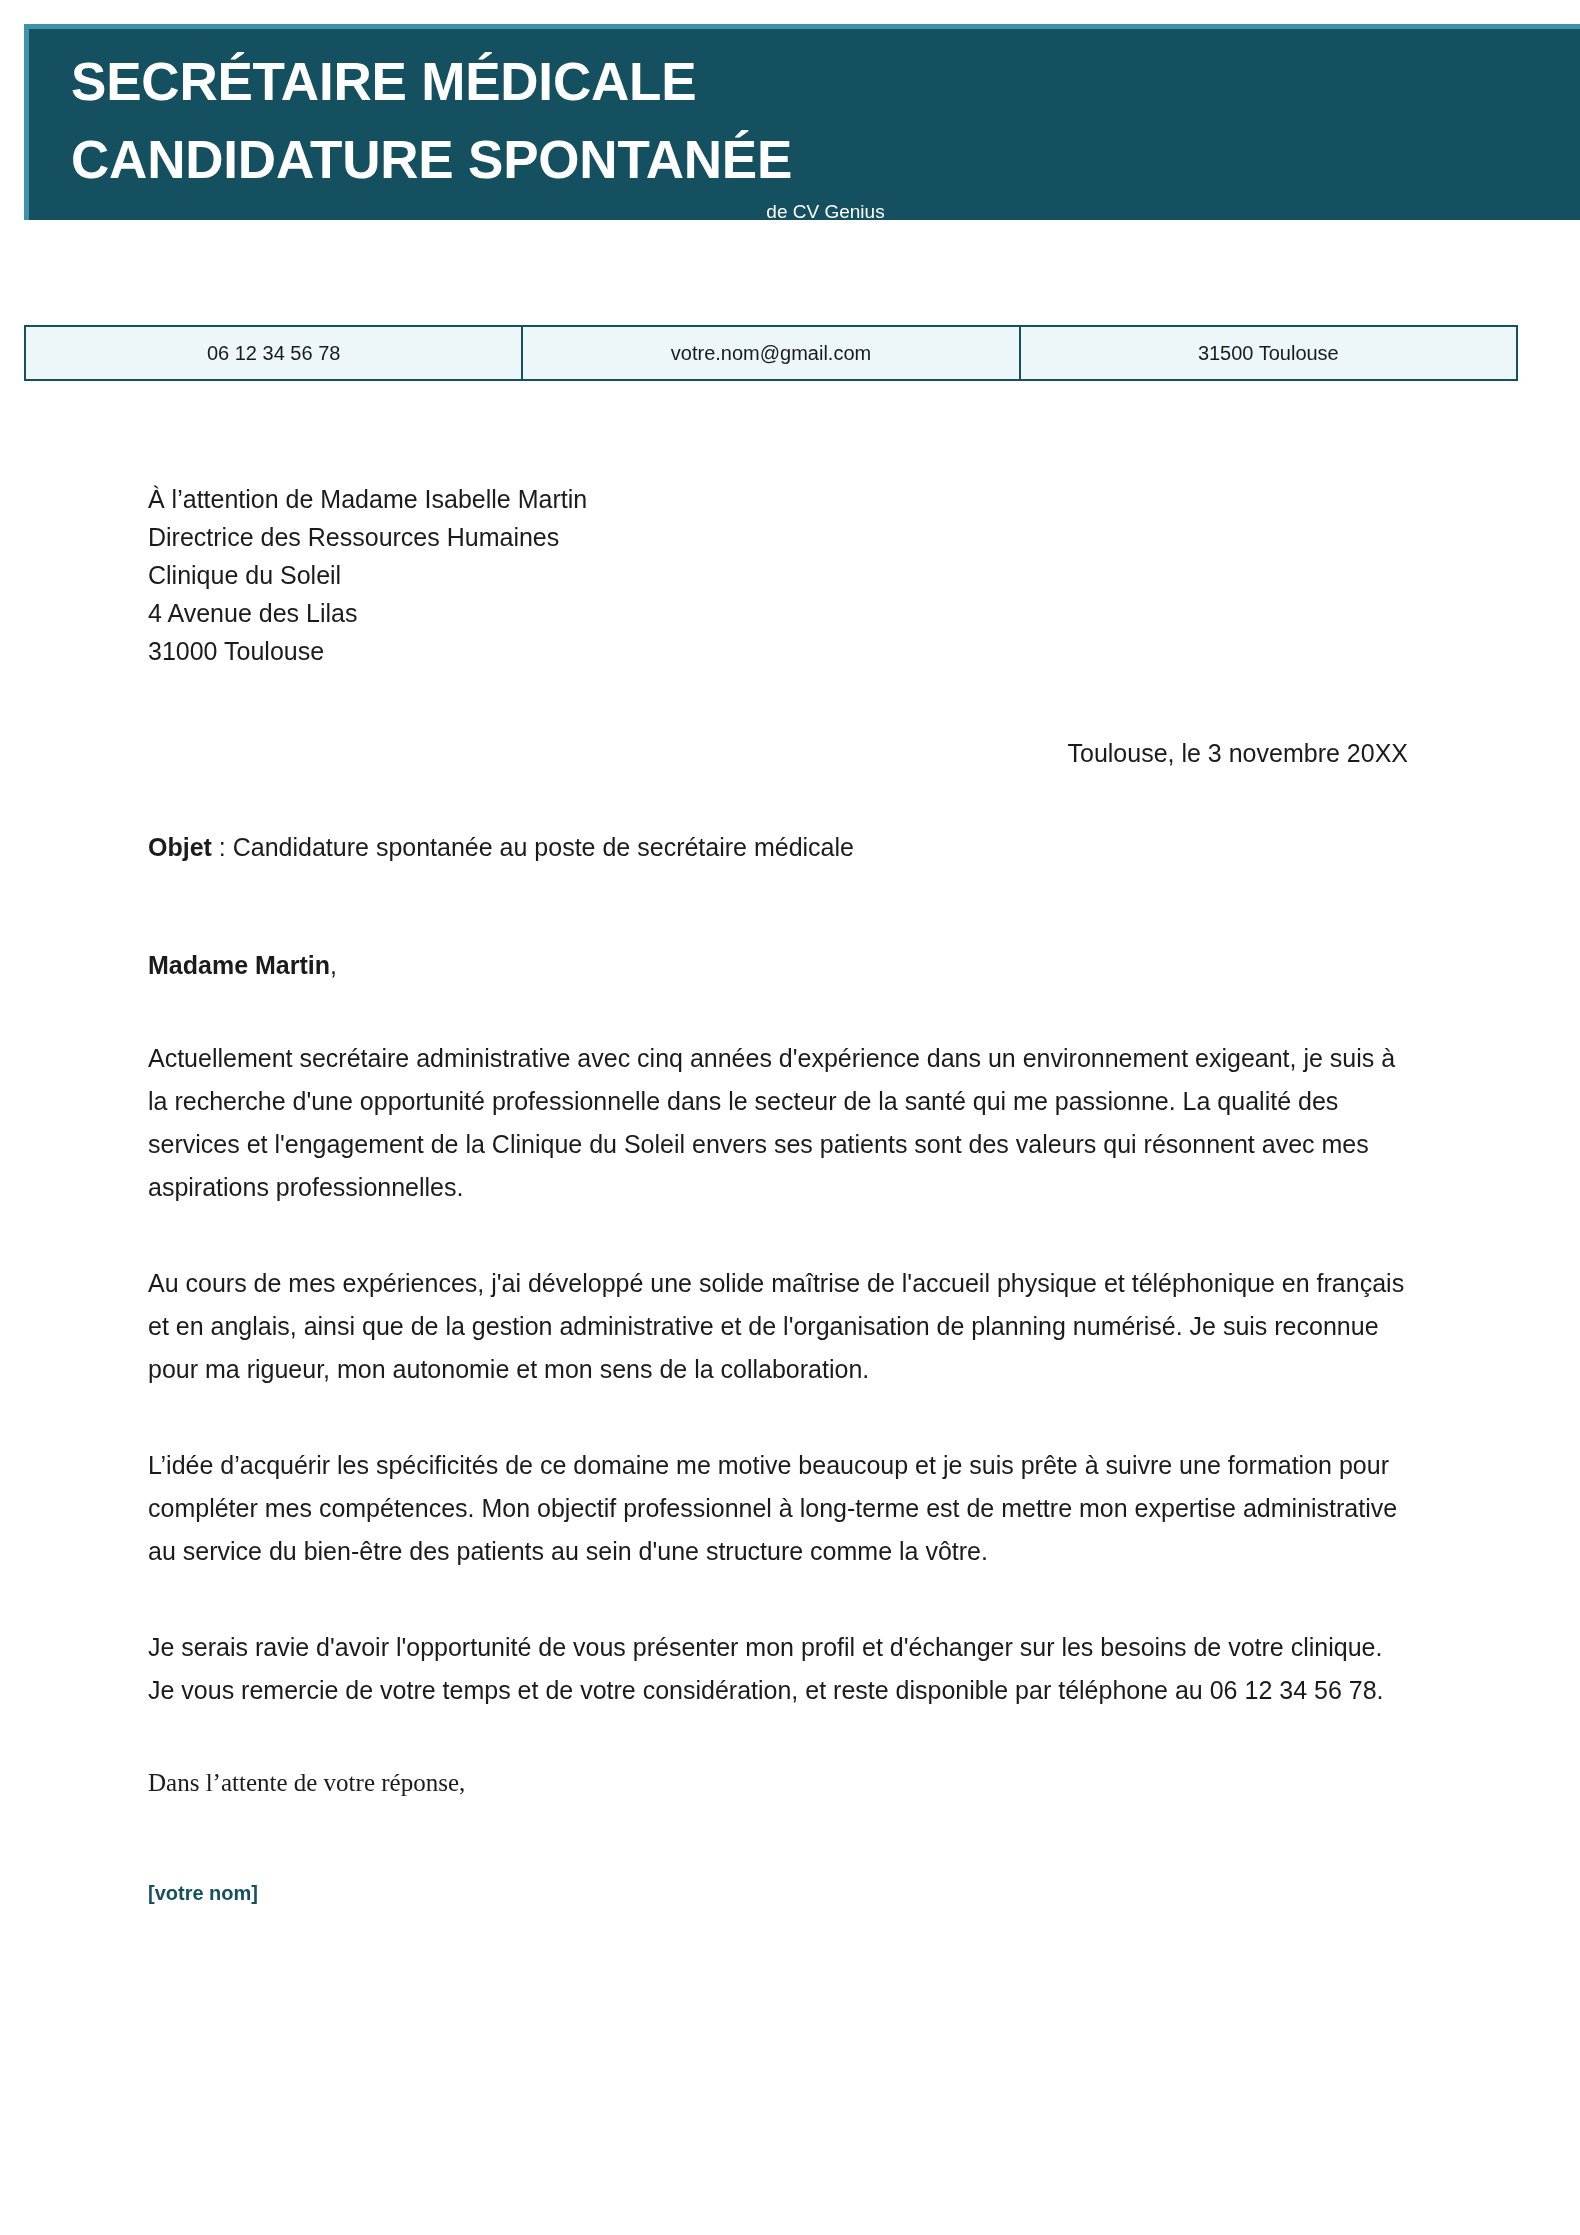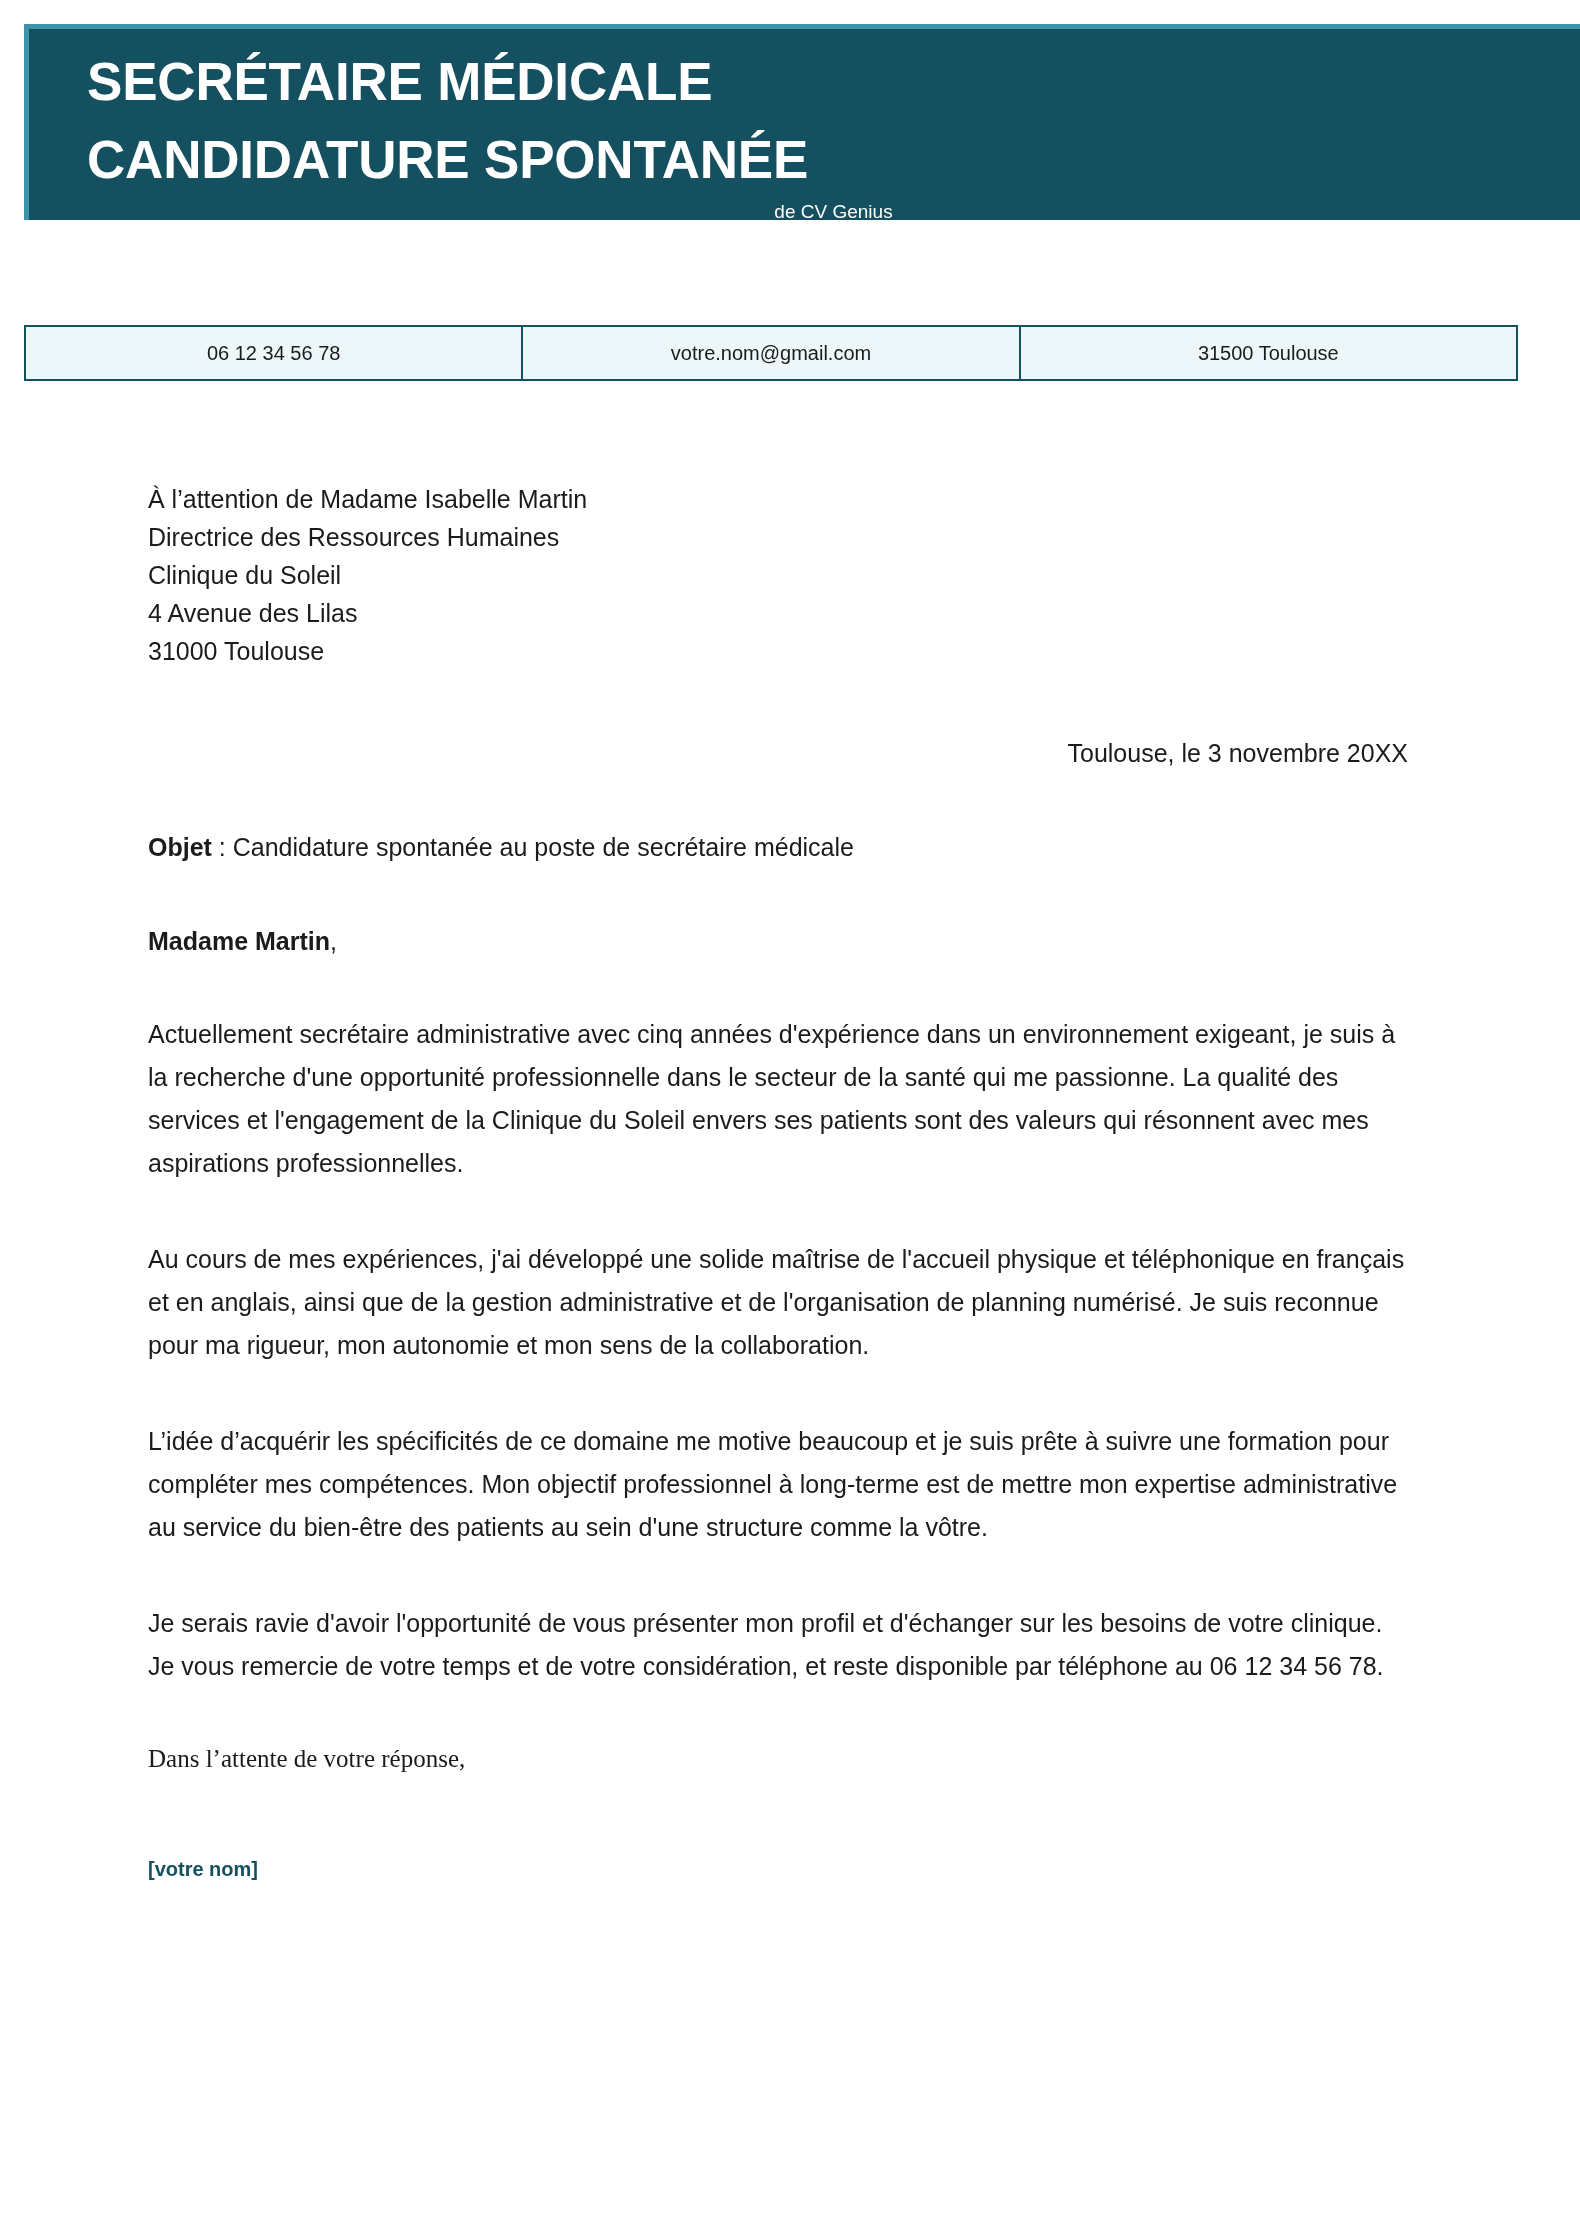--- a/index.html
+++ b/index.html
@@ -45,21 +45,21 @@
     height: 100%;
     background: #3f93a8;
   }
   .header-band {
     position: absolute;
     left: 5px;
     top: 5px;
     right: 0;
     bottom: 0;
     background: #14505f;
-    padding: 14px 0 0 58px;
+    padding: 14px 0 0 42px;
   }
   .title-line {
     color: #ffffff;
     font-size: 53px;
     font-weight: 700;
     line-height: 78px;
     letter-spacing: -0.2px;
     white-space: nowrap;
   }
   .byline {
@@ -107,21 +107,21 @@
   .addr-line { white-space: nowrap; }
 
   .date-line {
     text-align: right;
     margin-top: 64px;
   }
 
   .subject-line { margin-top: 56px; }
   .subject-line b { font-weight: 700; margin-top: 32px; }
 
-  .salutation { margin-top: 56px; }
+  .salutation { margin-top: 80px; }
   .salutation b { font-weight: 700; }
 
   .para {
     margin-top: 53px;
     line-height: 43px;
     text-align: left;
   }
 
   .closing { margin-top: 52px; font-family: Liberation Serif, serif; }
 

